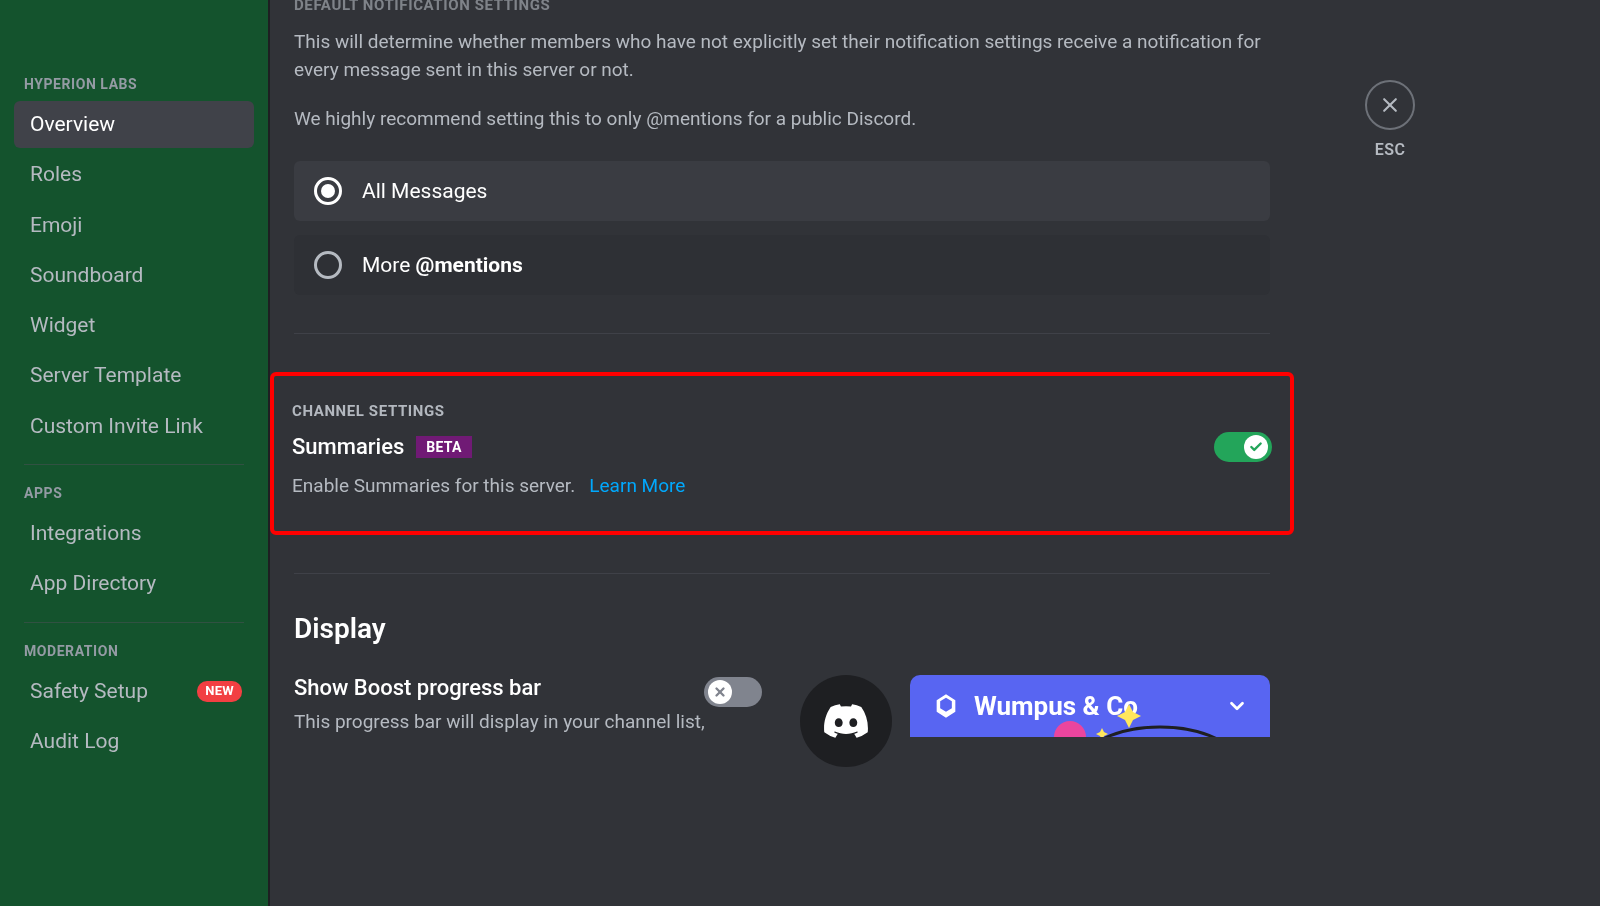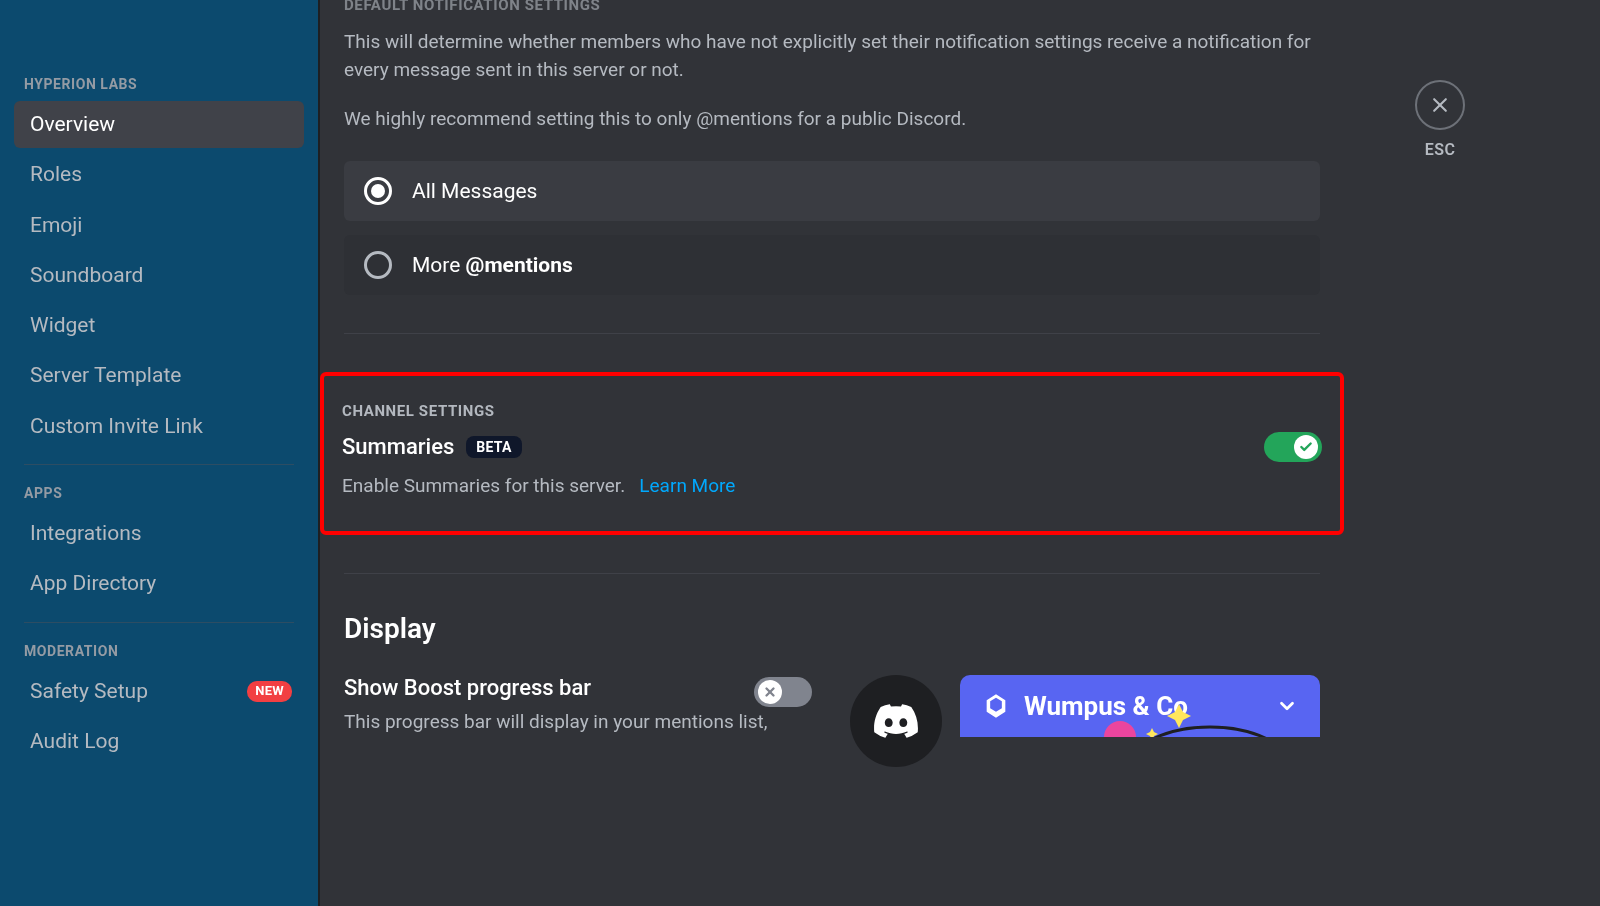--- a/index.html
+++ b/index.html
@@ -10,22 +10,22 @@
     color: #dbdee1;
     overflow: hidden;
   }
   .app {
     display: flex;
     height: 100vh;
     width: 100vw;
   }
   
   .sidebar {
-    width: 318px;
-    background: #0c4a6e;
+    width: 268px;
+    background: #14532d;
     padding: 0 8px 0 8px;
     overflow-y: auto;
     flex-shrink: 0;
   }
   .sidebar-spacer-top { height: 70px; }
   .sidebar-header {
     font-size: 14px;
     font-weight: 700;
     letter-spacing: 0.04em;
     color: #949ba4;
@@ -158,22 +158,22 @@
     padding: 26px 18px 34px 18px;
     margin: 0 -24px;
     position: relative;
   }
   .channel-row {
     display:flex; align-items:center; justify-content:space-between; margin-top:12px;
   }
   .channel-title-wrap { display:flex; align-items:center; gap:12px; }
   .channel-title { color:#fff; font-size:22px; font-weight:500;}
   .beta-badge {
-    background:#0f172a; color:#fff; font-size:14px; font-weight:700;
-    padding:3px 10px; border-radius:8px; letter-spacing:0.02em;
+    background:#701a75; color:#fff; font-size:14px; font-weight:700;
+    padding:3px 10px; border-radius:0; letter-spacing:0.02em;
   }
   .channel-desc {
     color:#b5bac1; font-size:19px; margin-top:12px;
   }
   .learn-link { color:#00a8fc; cursor:pointer; }
 
   
   .toggle {
     width: 58px; height: 30px; border-radius: 30px;
     background:#23a55a; position:relative; cursor:pointer;
@@ -338,21 +338,21 @@
             <div class="display-sub-title">Show Boost progress bar</div>
             <div class="toggle-off">
               <div class="toggle-off-knob">
                 <svg viewBox="0 0 24 24" width="14" height="14" stroke="#80848e" stroke-width="4" stroke-linecap="round">
                     <line x1="6" y1="6" x2="18" y2="18"></line>
                     <line x1="18" y1="6" x2="6" y2="18"></line>
                   </svg>
               </div>
             </div>
           </div>
-          <div class="display-sub-desc">This progress bar will display in your mentions list,</div>
+          <div class="display-sub-desc">This progress bar will display in your channel list,</div>
         </div>
 
         <div class="preview-col">
           <div class="server-icon-preview">
             <svg viewBox="0 0 71 55" fill="#fff">
               <path d="M60.1 4.9A58.5 58.5 0 0 0 45.6.4a.22.22 0 0 0-.23.11 40.8 40.8 0 0 0-1.8 3.7 54 54 0 0 0-16.2 0 37.4 37.4 0 0 0-1.83-3.7.23.23 0 0 0-.23-.1 58.3 58.3 0 0 0-14.5 4.5.2.2 0 0 0-.1.08C1.58 18.7-.94 32.1.3 45.4a.24.24 0 0 0 .1.17 58.9 58.9 0 0 0 17.7 9 .23.23 0 0 0 .25-.09 42 42 0 0 0 3.63-5.9.22.22 0 0 0-.12-.31 38.8 38.8 0 0 1-5.54-2.64.23.23 0 0 1-.02-.38c.37-.28.74-.57 1.1-.86a.22.22 0 0 1 .23-.03c11.62 5.3 24.2 5.3 35.68 0a.22.22 0 0 1 .23.02c.36.3.73.59 1.1.87a.23.23 0 0 1-.01.38 36.4 36.4 0 0 1-5.55 2.63.23.23 0 0 0-.12.32 47.2 47.2 0 0 0 3.62 5.9.22.22 0 0 0 .25.08 58.7 58.7 0 0 0 17.76-9 .23.23 0 0 0 .1-.16c1.48-15.32-2.48-28.62-10.5-40.43a.18.18 0 0 0-.1-.09ZM23.73 37.3c-3.5 0-6.38-3.22-6.38-7.16 0-3.95 2.82-7.16 6.38-7.16 3.58 0 6.43 3.25 6.38 7.16 0 3.94-2.83 7.16-6.38 7.16Zm23.59 0c-3.5 0-6.38-3.22-6.38-7.16 0-3.95 2.82-7.16 6.38-7.16 3.58 0 6.43 3.25 6.38 7.16 0 3.94-2.8 7.16-6.38 7.16Z"></path>
             </svg>
           </div>
           <div class="server-card">
             <div class="server-card-left">

